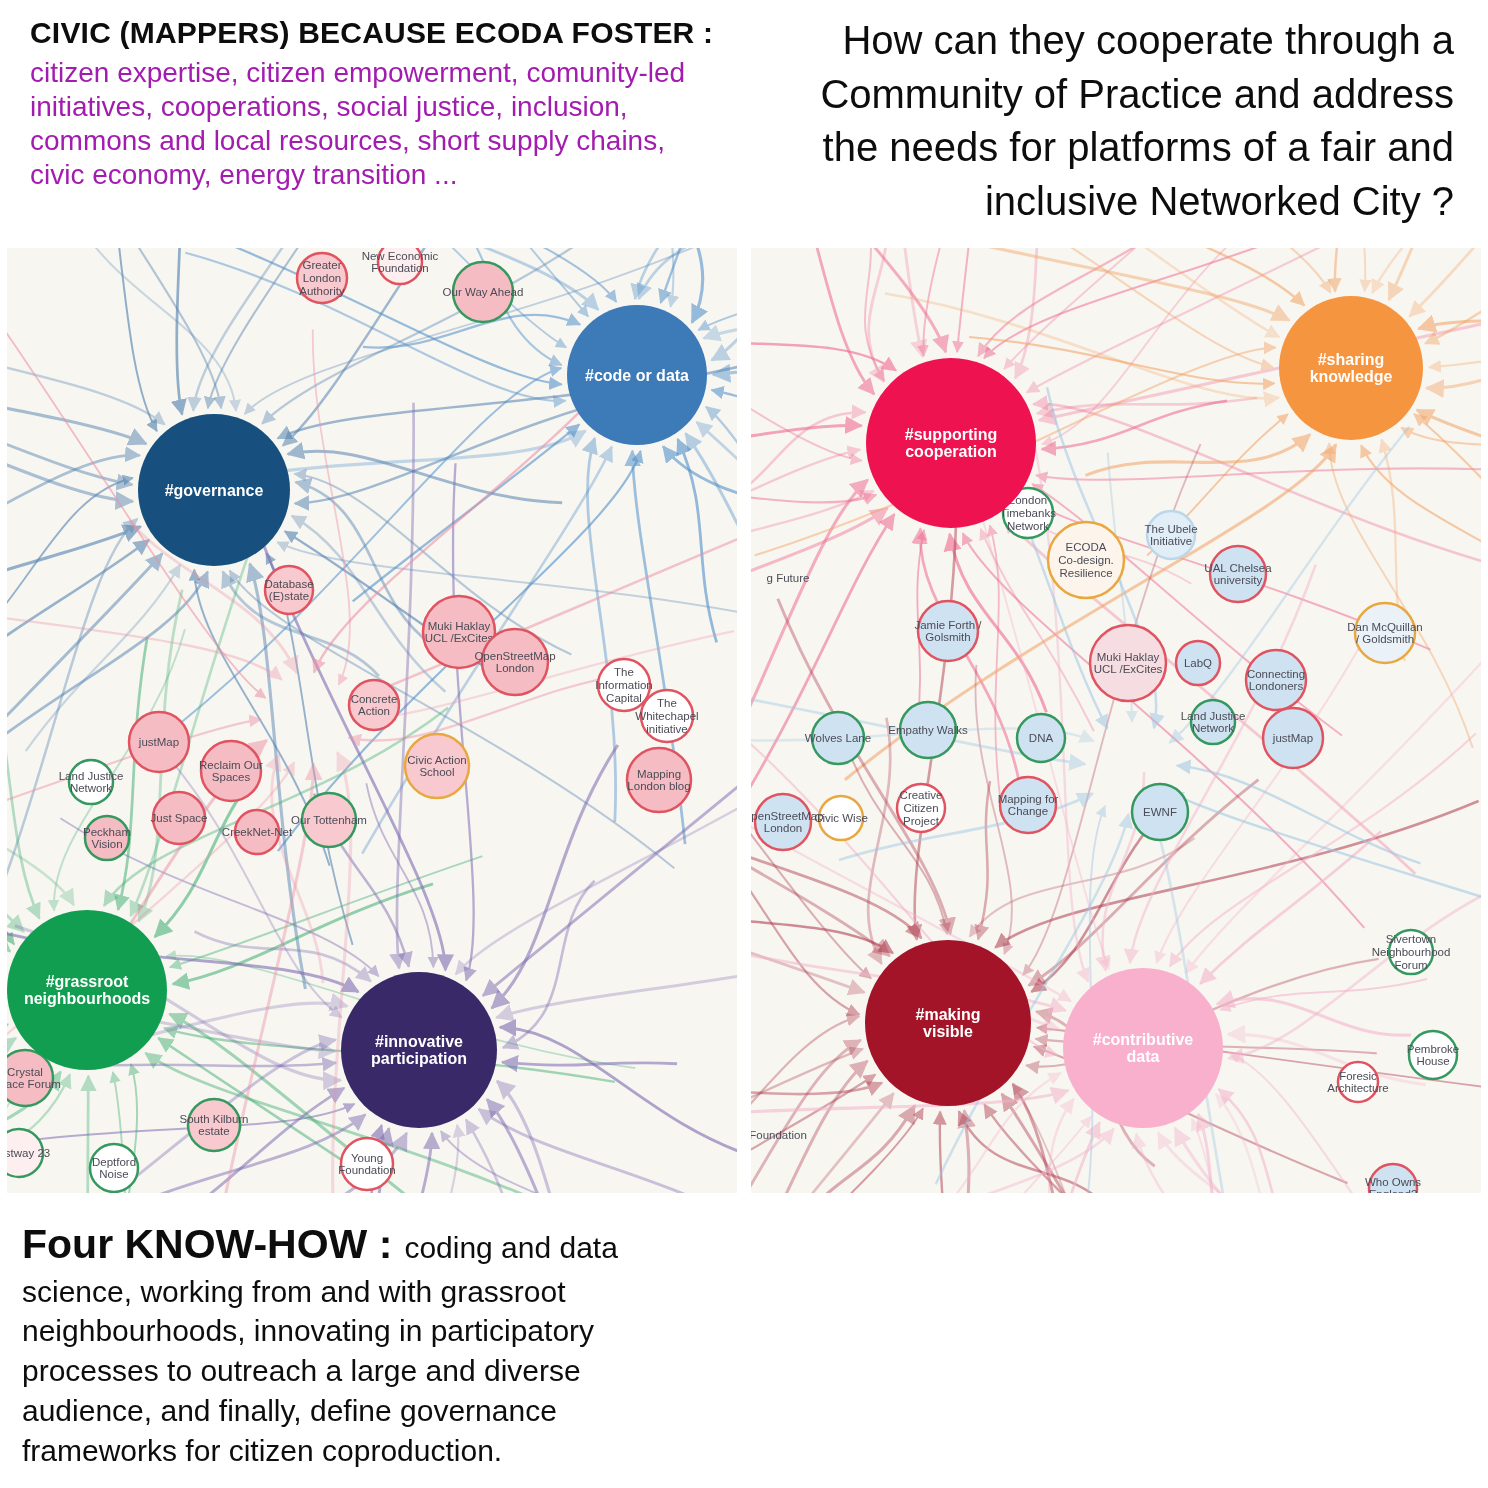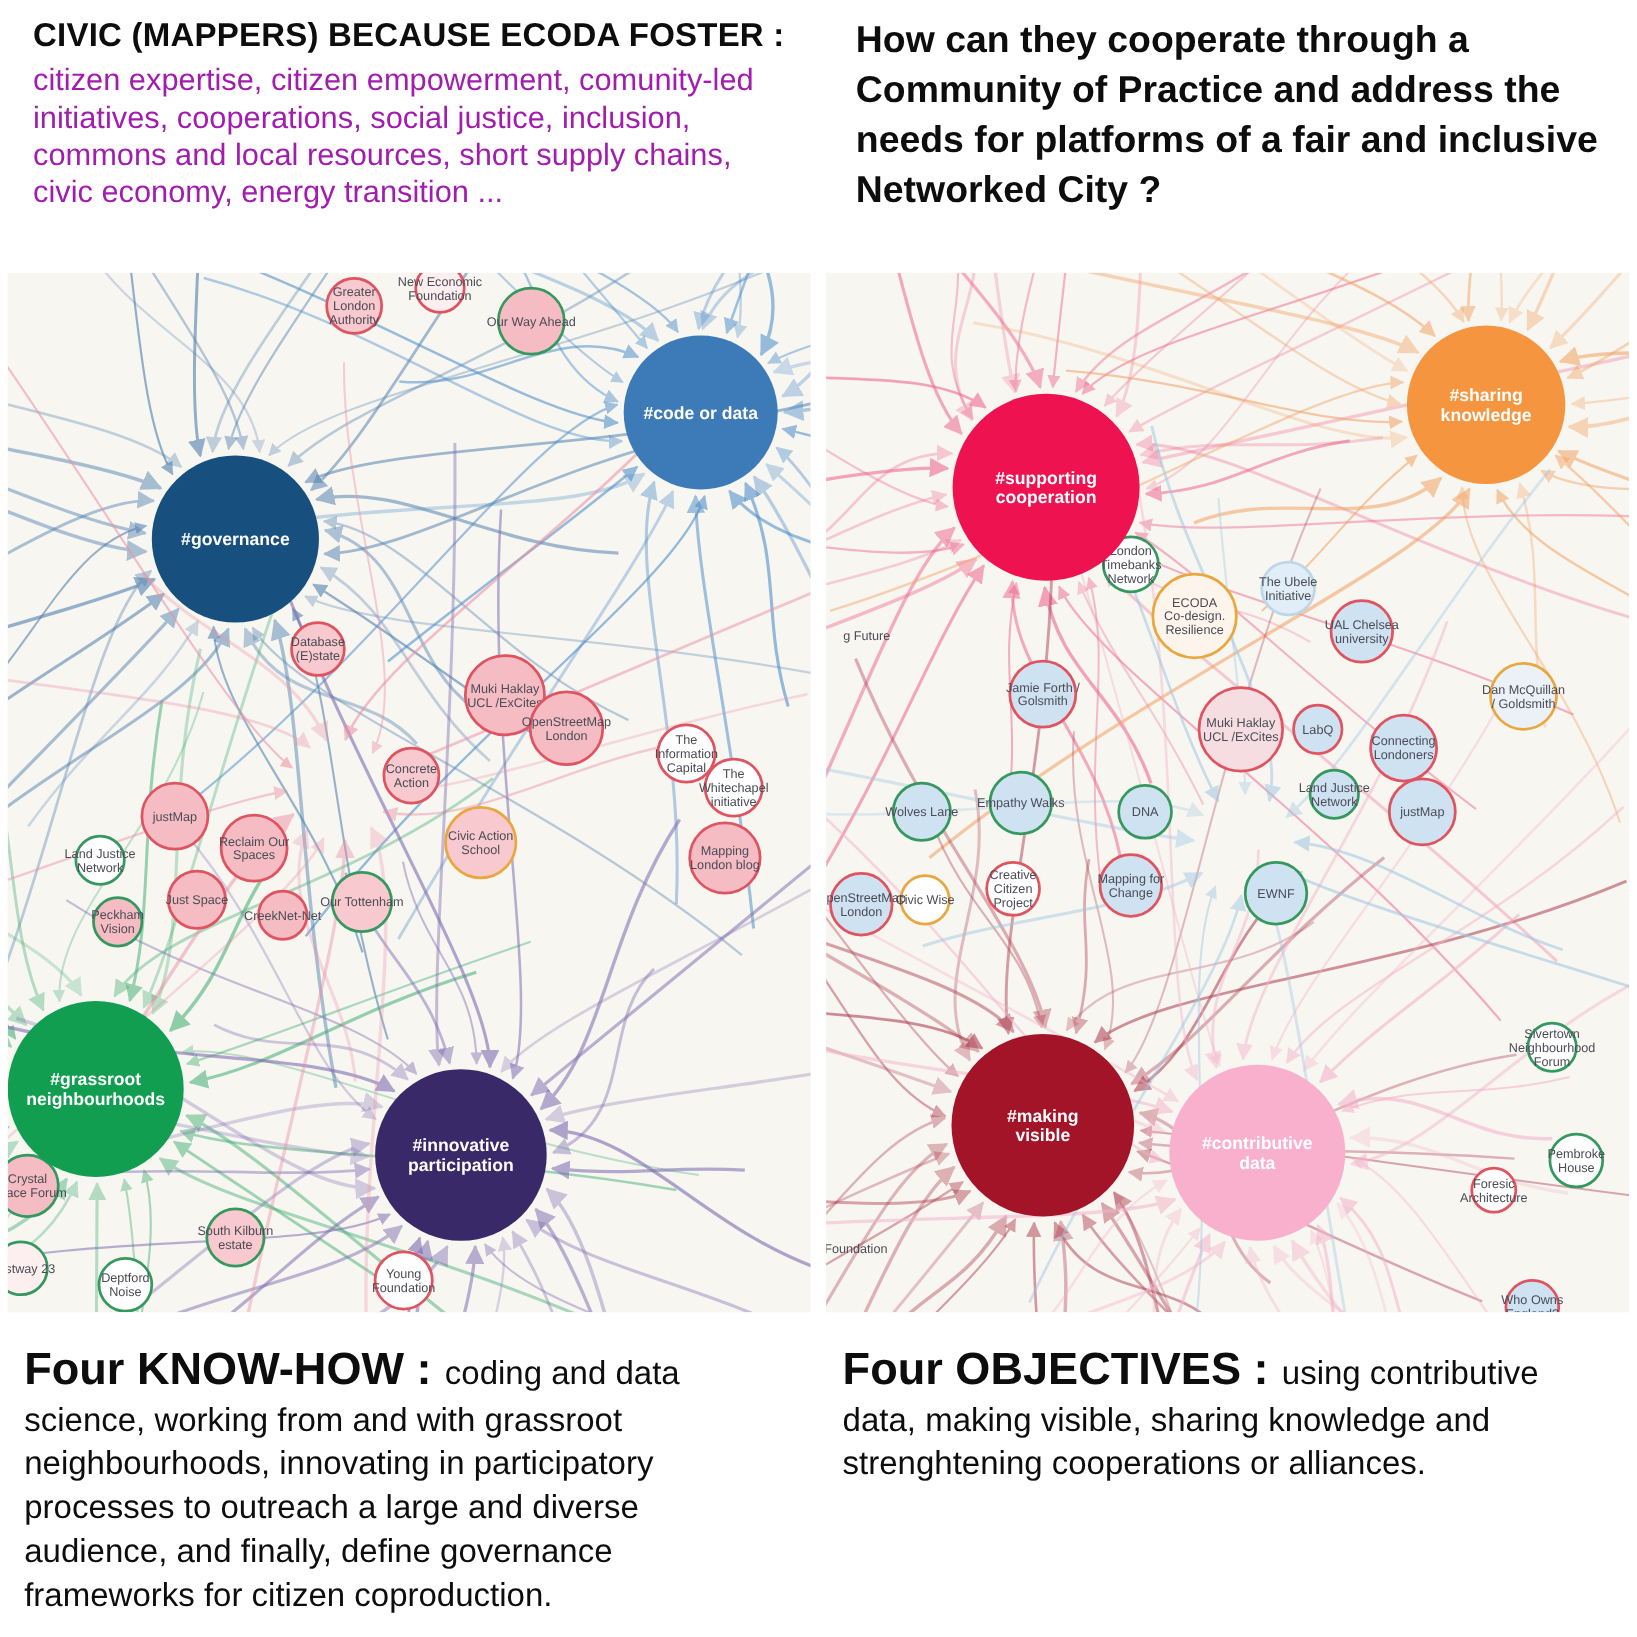--- a/index.html
+++ b/index.html
@@ -4,21 +4,21 @@
 <style>
   *{box-sizing:border-box}
   html,body{margin:0;padding:0}
   body{width:1488px;height:1488px;background:#ffffff;font-family:"Liberation Sans",sans-serif;color:#0d0d0d;overflow:hidden}
   .page{display:flex;width:1488px;height:1488px}
   .col{width:744px;display:flex;flex-direction:column}
   .hdr{height:248px;overflow:hidden}
   .hdr-left{padding:16px 24px 0 30px}
   .hdr-left .title{font-size:30px;font-weight:bold;margin:0;letter-spacing:.2px}
   .hdr-left .body{font-size:28px;line-height:1.22;margin:6px 0 0;color:#a21caf}
-  .hdr-right{padding:14px 34px 0 34px;text-align:left;font-weight:bold;font-size:34px;line-height:1.34}
+  .hdr-right{padding:14px 34px 0 34px;text-align:right;font-weight:normal;font-size:40px;line-height:1.34}
   .diagram{width:730px;height:945px;margin:0 auto;background:#f8f6f1;overflow:hidden}
   svg{display:block}
   .ftr{height:295px;padding:24px 30px 0 22px;font-size:30px;line-height:1.33}
   .ftr .ftitle{font-size:41px;font-weight:bold;margin-right:12px}
 </style>
 </head>
 <body>
 
 <div class="page">
 
@@ -487,18 +487,15 @@
           <circle cx="200" cy="195" r="85" fill="#ee1250"></circle>
           <text text-anchor="middle" font-size="16" fill="#ffffff" font-weight="bold"><tspan x="200" y="191.79999999999998">#supporting</tspan><tspan x="200" y="209.39999999999998">cooperation</tspan></text>
           <circle cx="600" cy="120" r="72" fill="#f6953f"></circle>
           <text text-anchor="middle" font-size="16" fill="#ffffff" font-weight="bold"><tspan x="600" y="116.8">#sharing</tspan><tspan x="600" y="134.4">knowledge</tspan></text>
           <circle cx="197" cy="775" r="83" fill="#a31428"></circle>
           <text text-anchor="middle" font-size="16" fill="#ffffff" font-weight="bold"><tspan x="197" y="771.8000000000001">#making</tspan><tspan x="197" y="789.4000000000001">visible</tspan></text>
           <circle cx="392" cy="800" r="80" fill="#f9b0cd"></circle>
           <text text-anchor="middle" font-size="16" fill="#ffffff" font-weight="bold"><tspan x="392" y="796.8000000000001">#contributive</tspan><tspan x="392" y="814.4000000000001">data</tspan></text>
         </svg>
     </div>
-    <div class="ftr">
-      <span class="ftitle">Four OBJECTIVES :</span><span>using contributive data, making visible, sharing knowledge and strenghtening cooperations or alliances.</span>
-    </div>
   </div>
 
 </div>
 
 </body></html>

